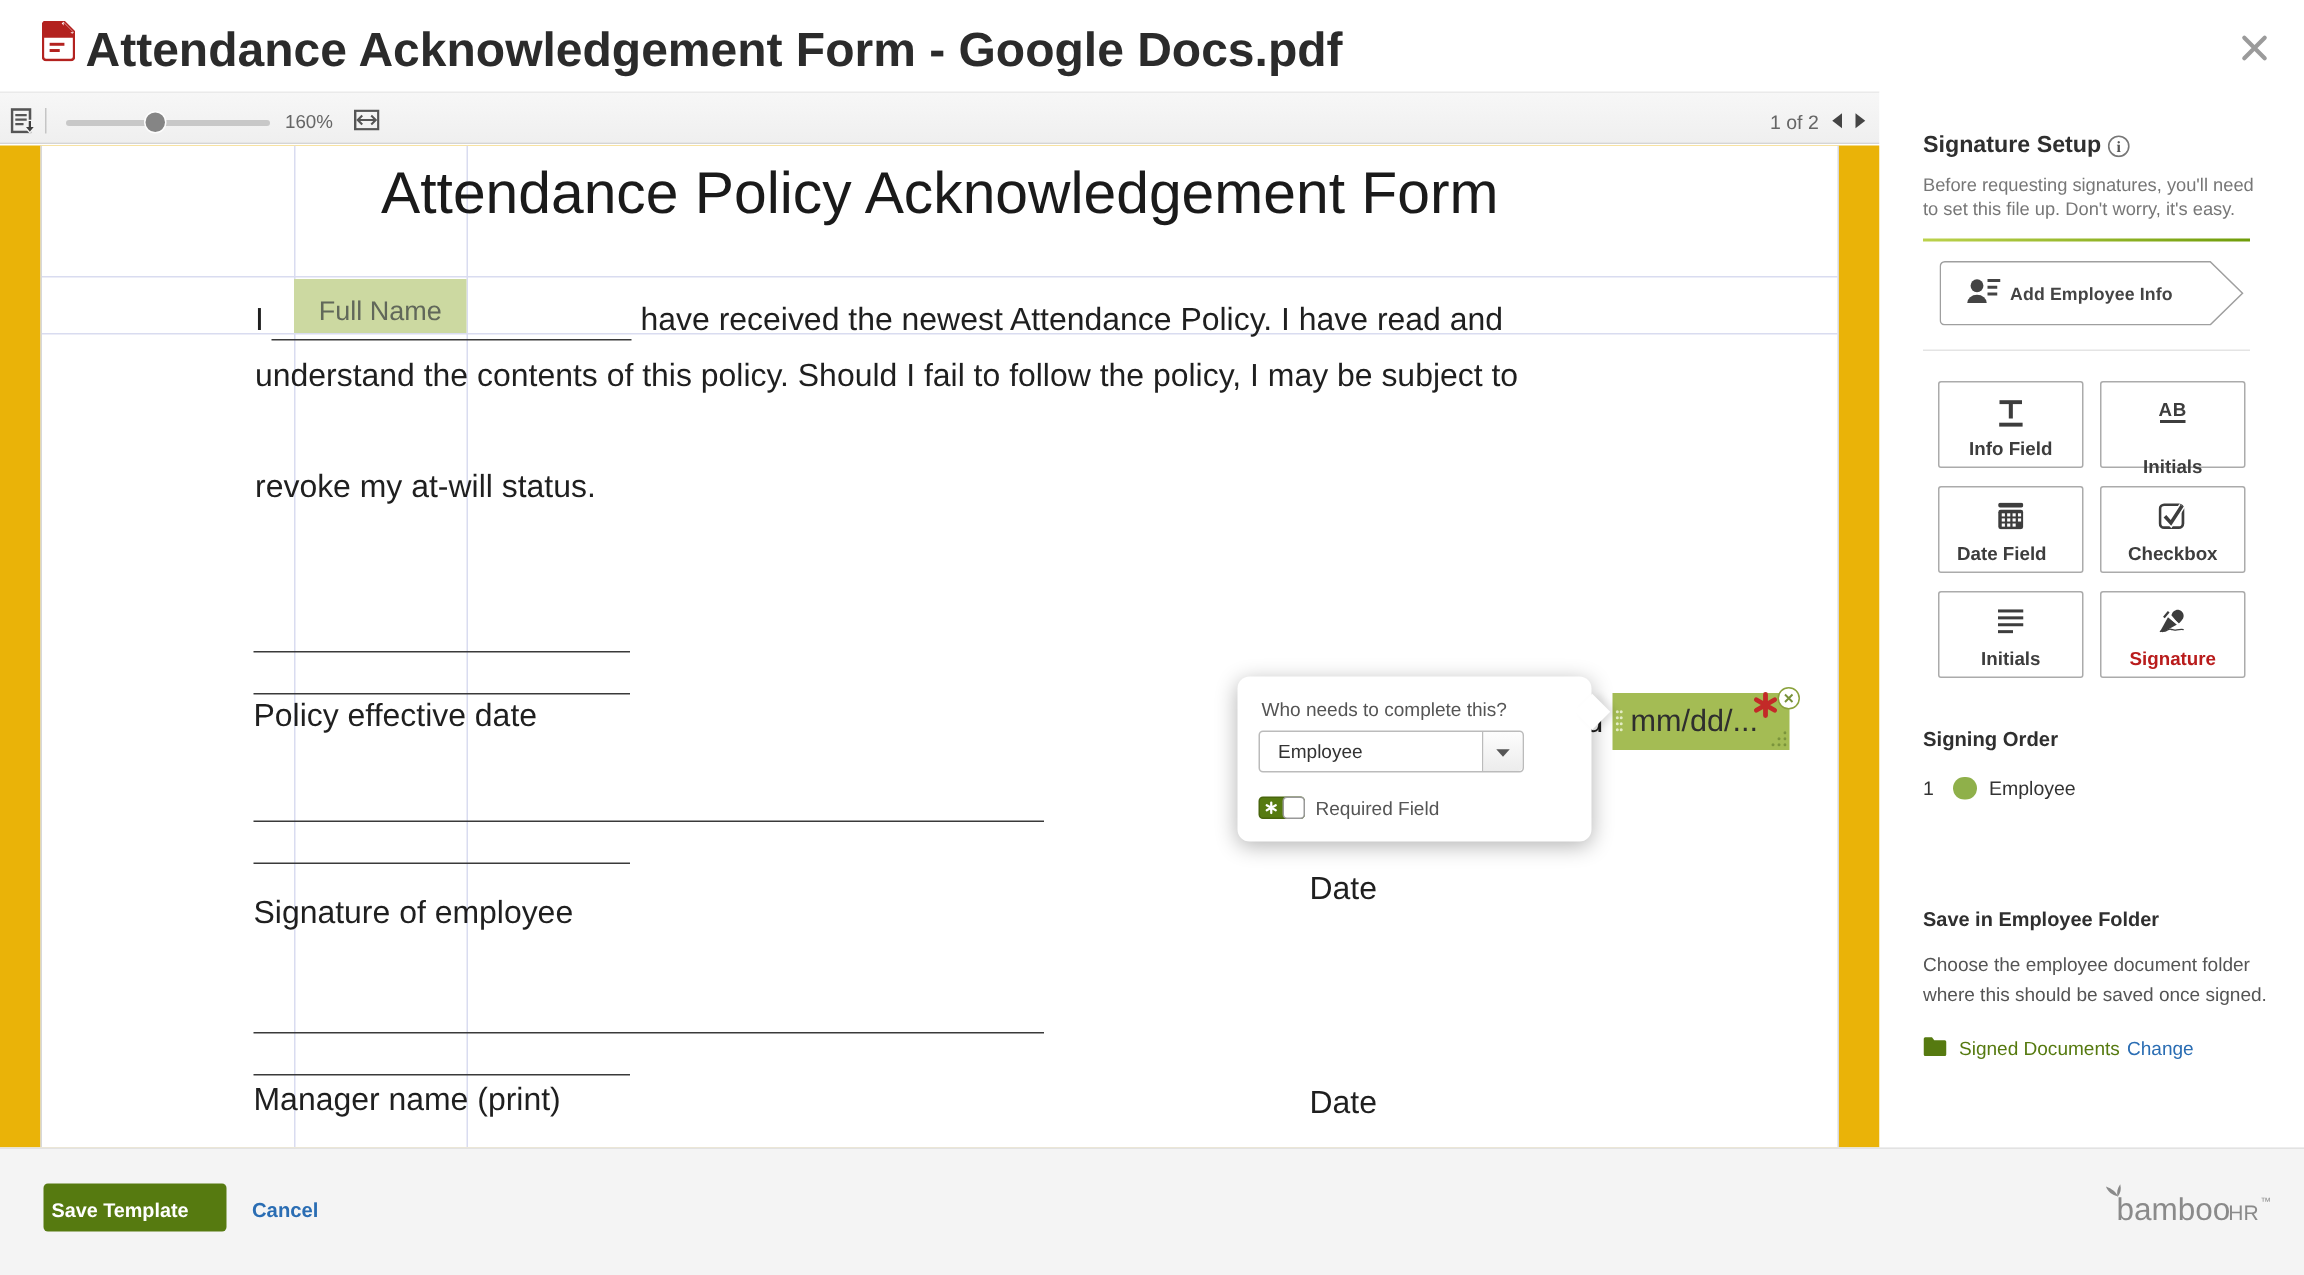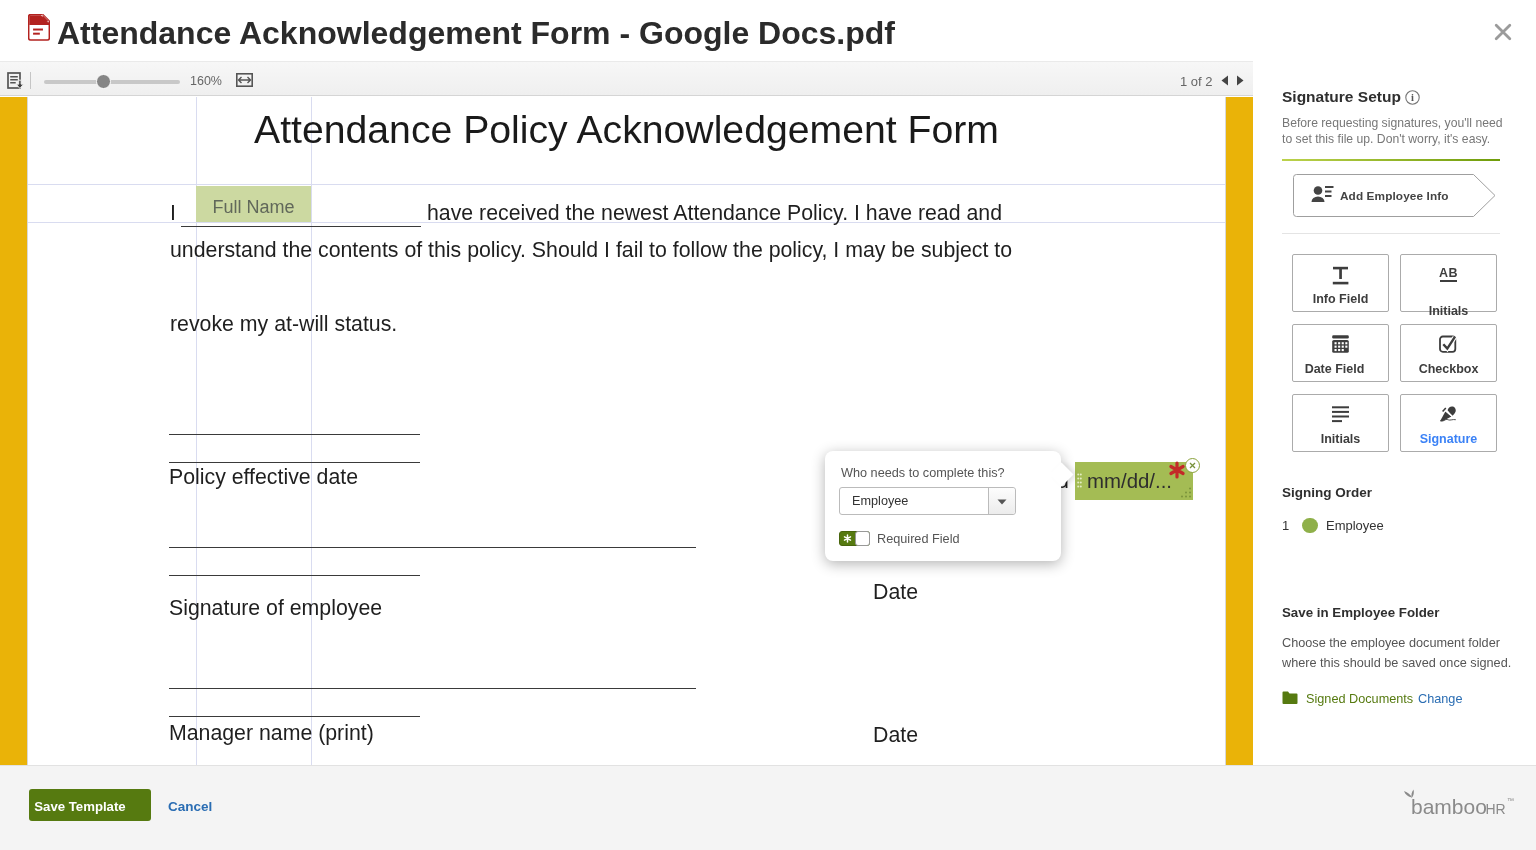--- a/index.html
+++ b/index.html
@@ -216,21 +216,21 @@
     </svg>
     <div class="abs" style="left:39px;top:372px;width:97px;text-align:center;font-size:12.5px;font-weight:bold;color:#3d3d3d;">Initials</div>
 
     <svg class="abs" style="left:186px;top:344px;" width="18" height="18" viewBox="0 0 18 18">
       <path d="M3.6 6.6 L6.8 2.9" stroke="#3d3d3d" stroke-width="1.5" fill="none"></path>
       <path d="M8.6 5.2 C9.2 2.6 11.6 1 13.8 1.6 C16.2 2.3 17.4 4.9 16.4 7.1 C15.9 8.2 14.6 9.8 13.3 10.9 z" fill="#3d3d3d"></path>
       <path d="M1.7 14.9 L6.4 6.4 L12.4 11.4 L3.6 16.2 C2.2 16.8 1.1 16.2 1.7 14.9 z" fill="#3d3d3d"></path>
       <path d="M6.7 5.7 L13.2 11.2" stroke="#fff" stroke-width="1.5" fill="none"></path>
       <path d="M1 16.1 c1.3-1.3 2.1-0.1 3.5-0.4 1.6-0.4 1.9-1.5 3.7-1.2 1.4 0.2 1.6 0.9 4 0.4 1.6-0.3 2.7-0.5 4.6-0.2" fill="none" stroke="#3d3d3d" stroke-width="0.9"></path>
     </svg>
-    <div class="abs" style="left:147px;top:372px;width:97px;text-align:center;font-size:12.5px;font-weight:bold;color:#3b82f6;">Signature</div>
+    <div class="abs" style="left:147px;top:372px;width:97px;text-align:center;font-size:12.5px;font-weight:bold;color:#b91c1c;">Signature</div>
 
     <div class="abs" style="left:29px;top:425px;font-size:13.5px;font-weight:bold;color:#2f2f2f;">Signing Order</div>
     <div class="abs" style="left:29px;top:458px;font-size:13px;color:#333;">1</div>
     <div class="abs" style="left:49px;top:456.5px;width:15.5px;height:15.5px;border-radius:50%;background:#8fb04a;"></div>
     <div class="abs" style="left:73px;top:458px;font-size:13px;color:#333;">Employee</div>
 
     <div class="abs" style="left:29px;top:545px;font-size:13.3px;font-weight:bold;color:#2f2f2f;">Save in Employee Folder</div>
     <div class="abs" style="left:29px;top:571.5px;font-size:12.7px;line-height:20px;color:#555;">Choose the employee document folder<br>where this should be saved once signed.</div>
     <svg class="abs" style="left:29px;top:630px;" width="16" height="14" viewBox="0 0 16 14">
       <path d="M0.5 1.5 a1 1 0 0 1 1-1 h4.5 l1.5 2 h7 a1 1 0 0 1 1 1 v8.5 a1 1 0 0 1 -1 1 h-13 a1 1 0 0 1 -1-1 z" fill="#567a10"></path>

